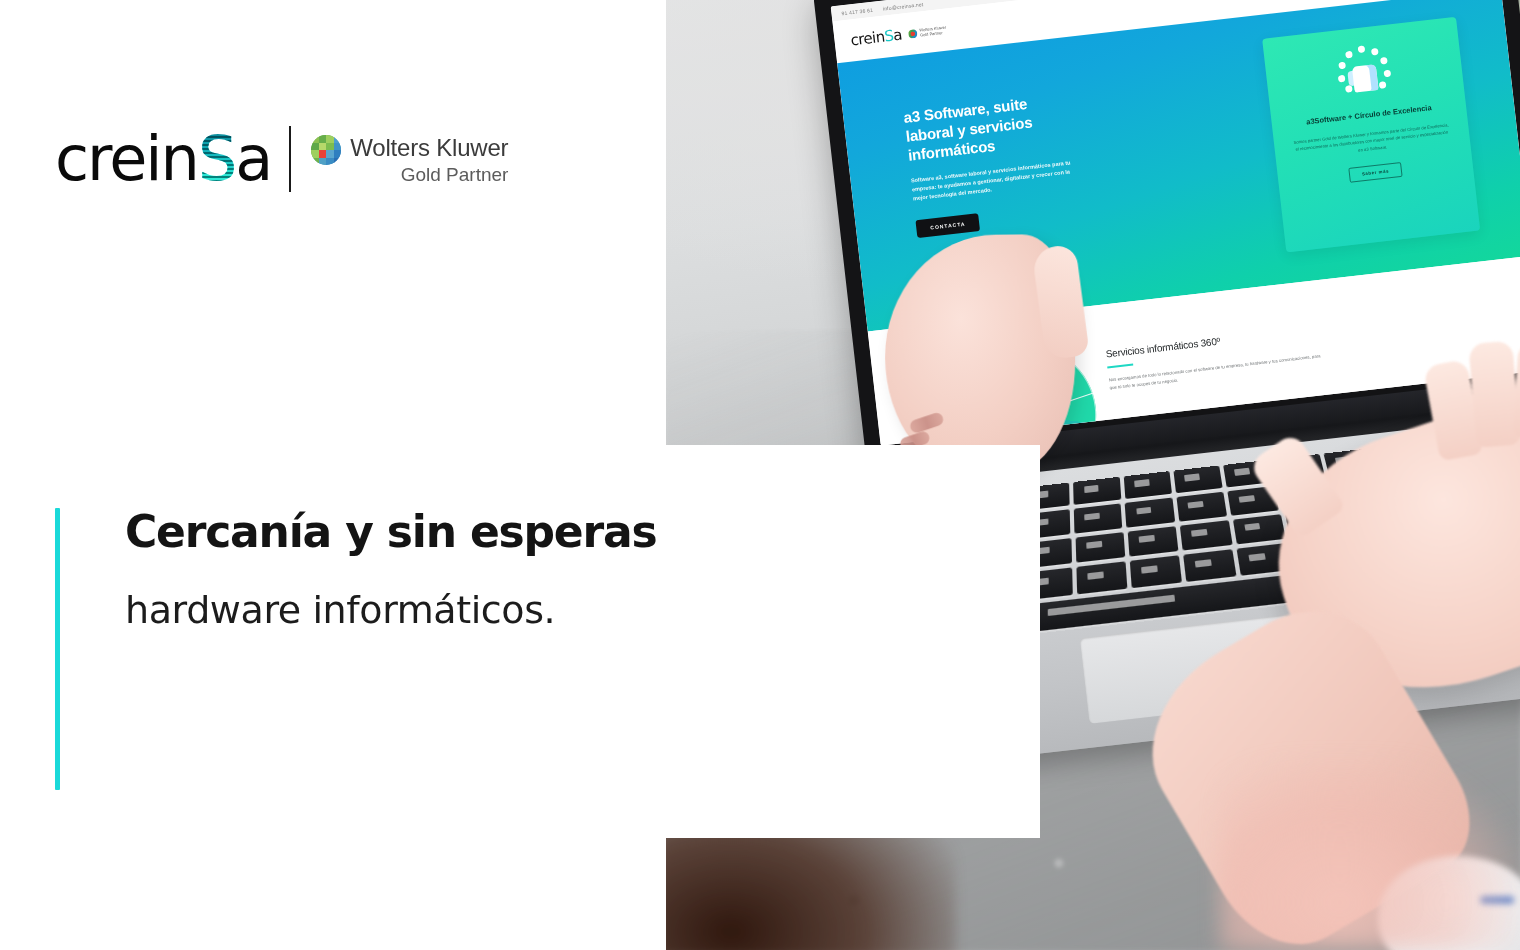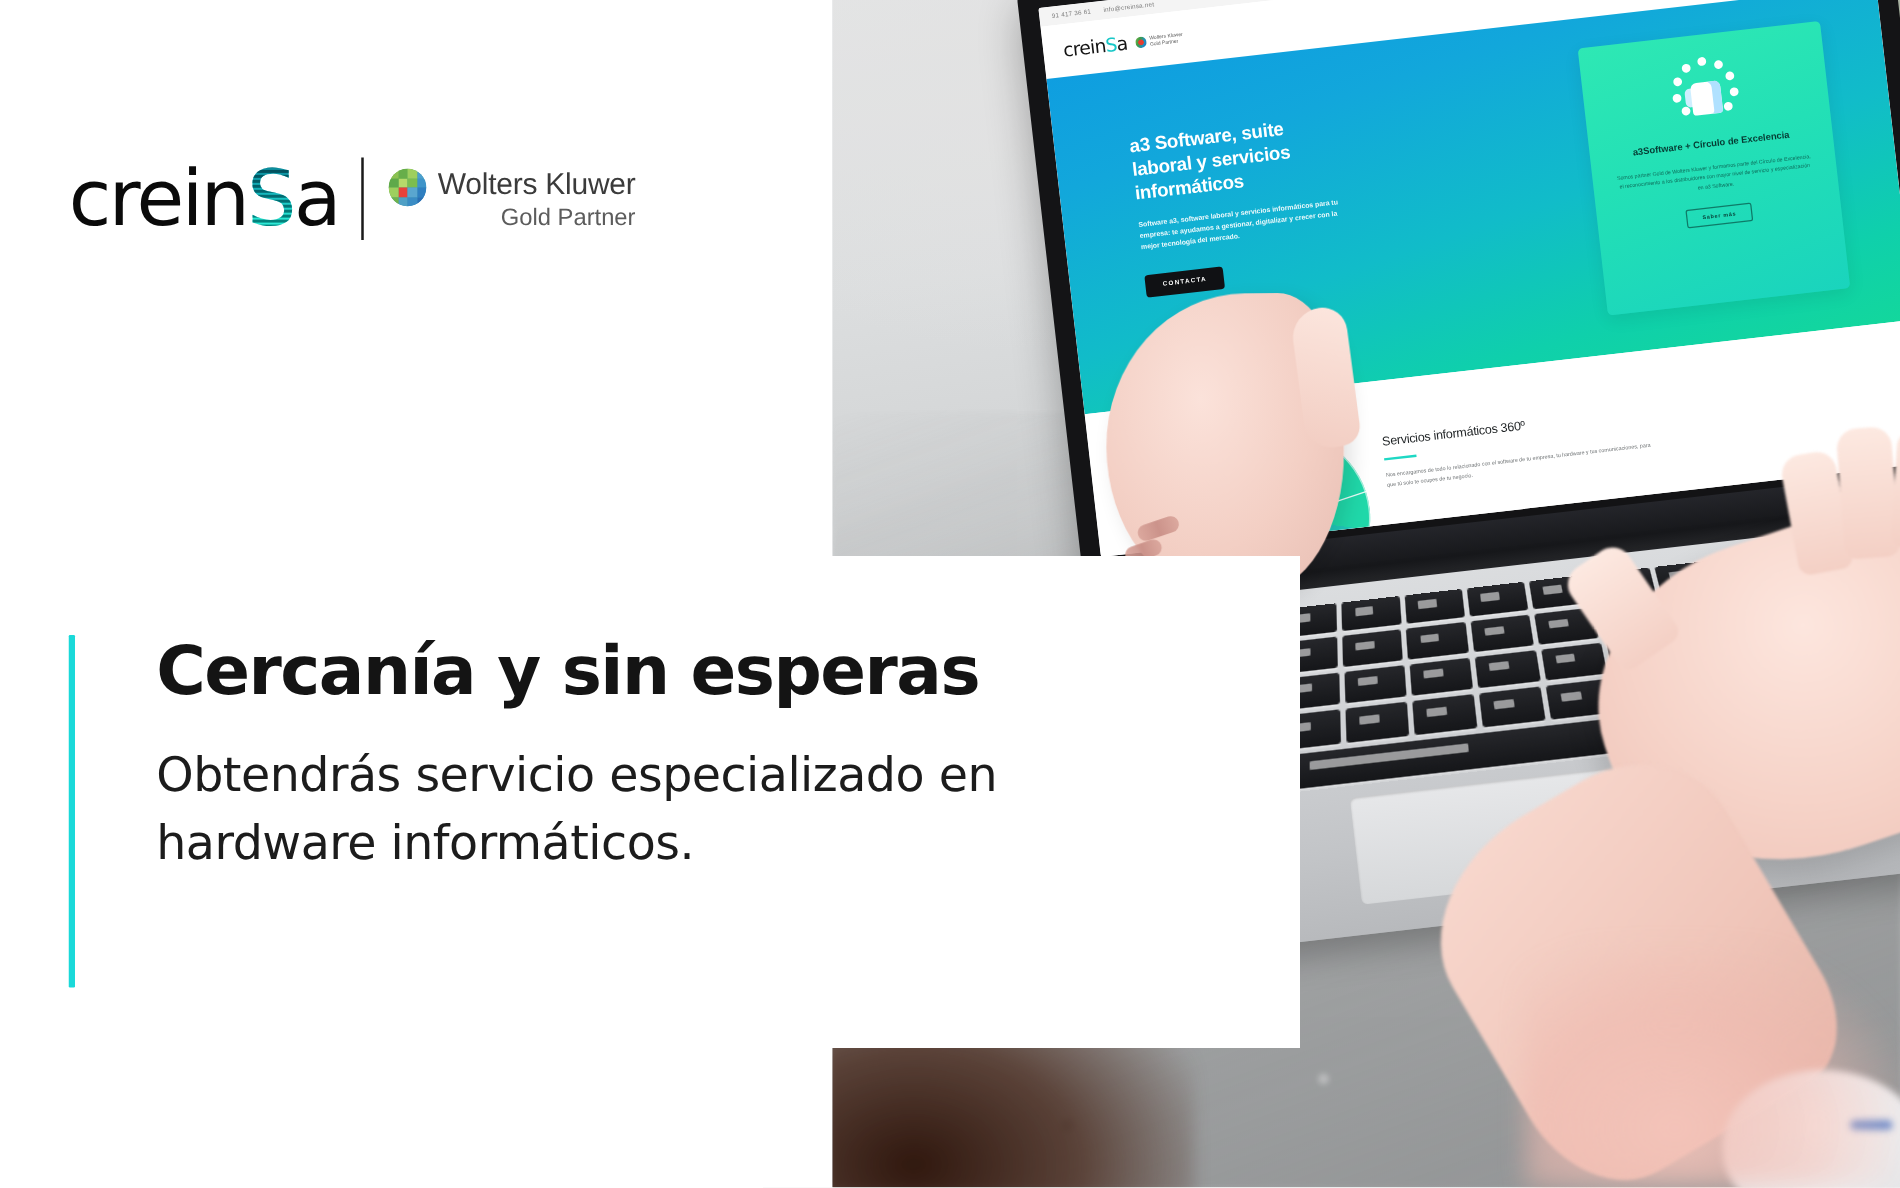--- a/index.html
+++ b/index.html
@@ -564,21 +564,21 @@
   .accent-bar {
     width: 5px;
     min-height: 282px;
     background: #1ad9d9;
     border-radius: 1px;
     flex: 0 0 auto;
   }
   .headline-text { padding-left: 65px; }
   .headline {
     font-family: "DejaVu Sans", sans-serif;
-    font-size: 54px;
+    font-size: 44px;
     font-weight: 700;
     color: #141414;
     letter-spacing: -1.2px;
     line-height: 1.08;
     white-space: nowrap;
   }
   .subhead {
     margin-top: 28px;
     font-family: "DejaVu Sans", sans-serif;
     font-size: 38px;
@@ -807,19 +807,18 @@
         <div class="wk-sub">Gold Partner</div>
       </div>
     </div>
   </div>
 
   <div class="headline-block">
     <div class="accent-bar"></div>
     <div class="headline-text">
       <h1 class="headline">Cercanía y sin esperas</h1>
       <div class="subhead">
-        <div>Obtendrás servicio especializado en</div>
         <div>hardware informáticos.</div>
       </div>
     </div>
   </div>
 
 </div>
 
 </body></html>

